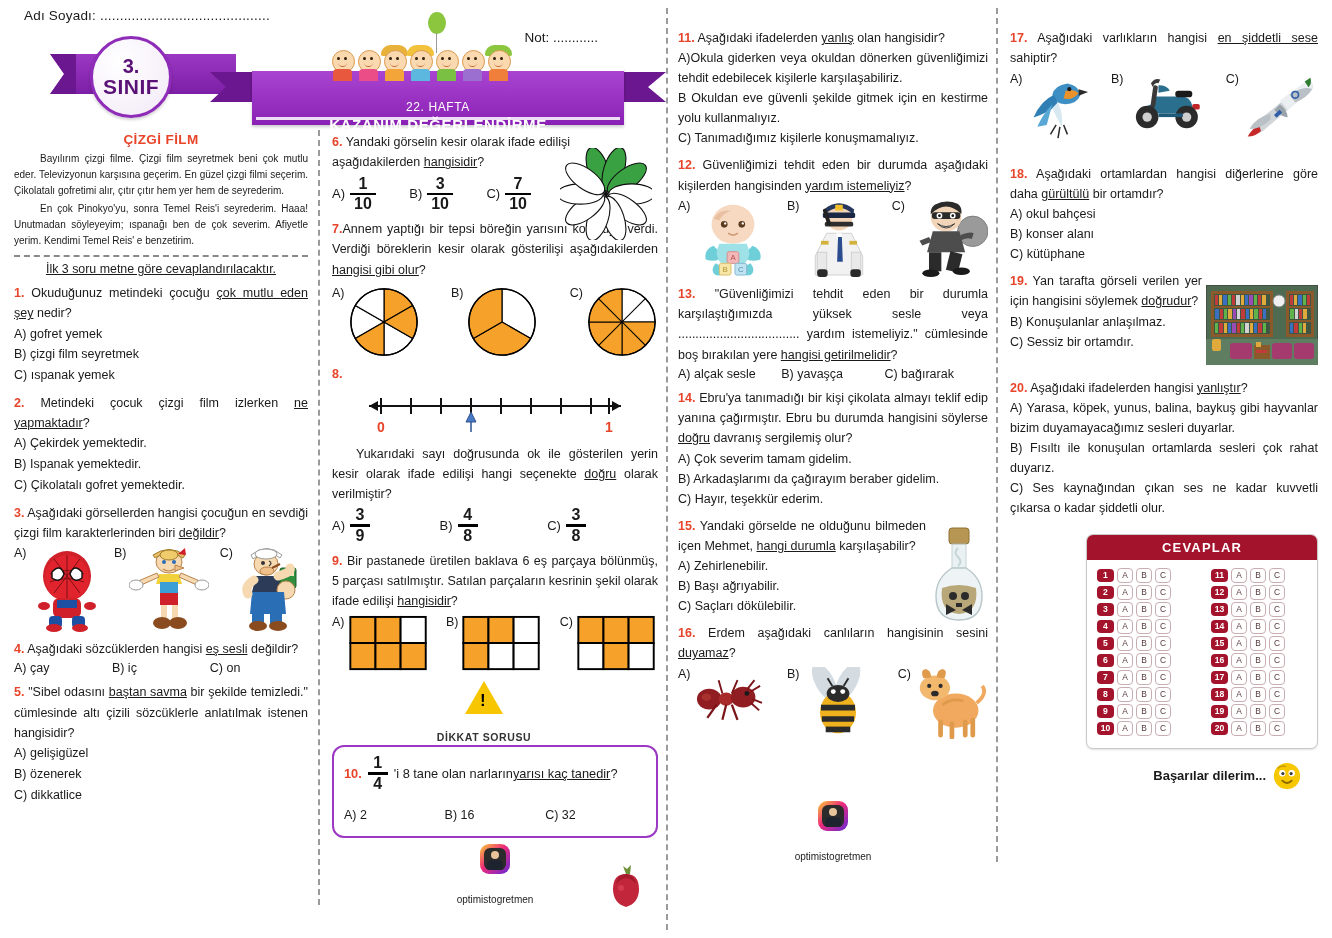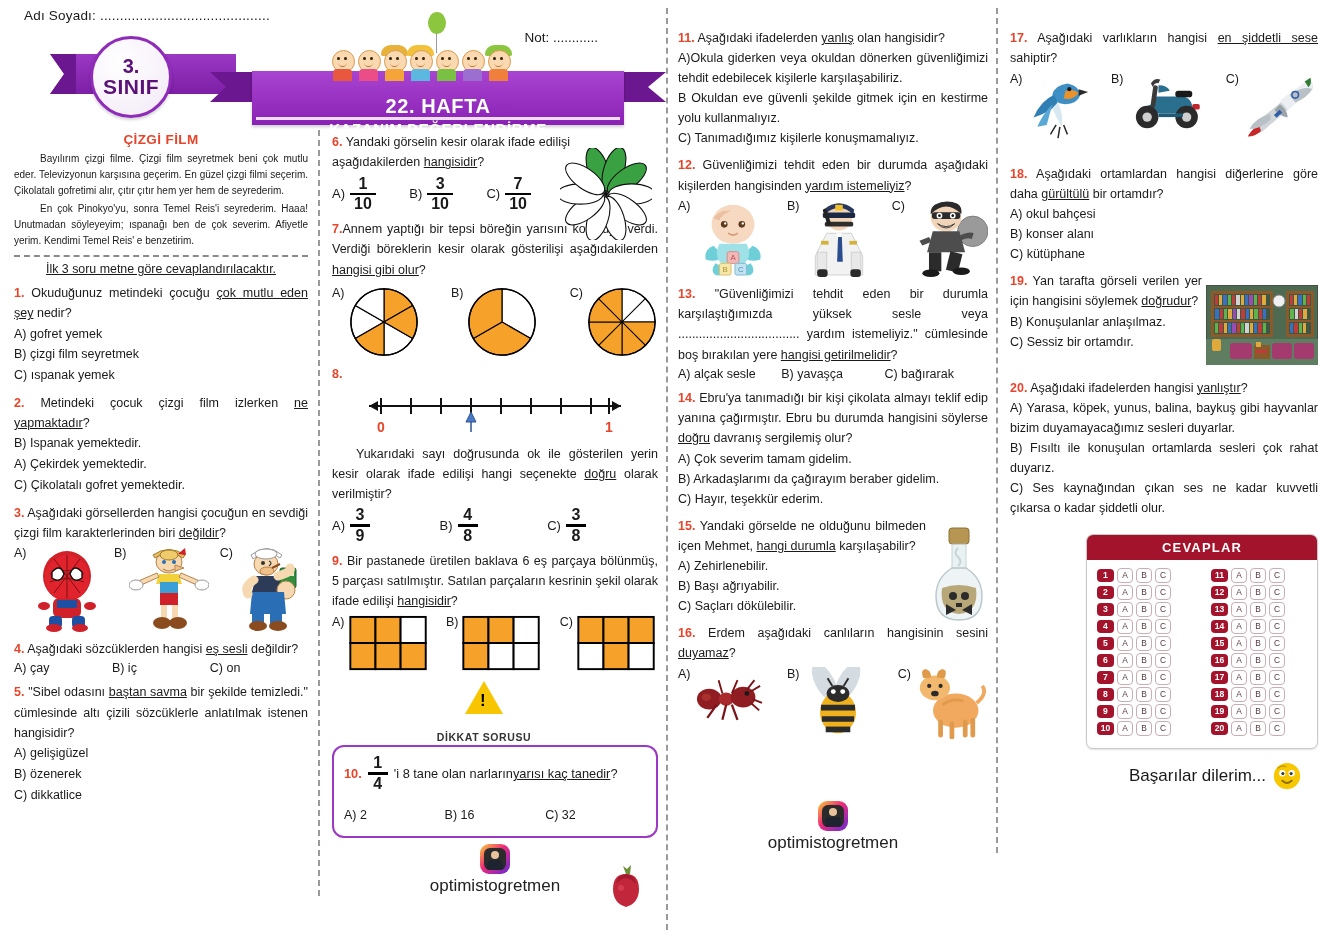--- a/index.html
+++ b/index.html
@@ -39,21 +39,21 @@
   .kid .eye{position:absolute;top:9px;width:2.6px;height:3.4px;border-radius:50%;background:#3a2a14;}
   .kid .eyeL{left:7px;} .kid .eyeR{left:14px;}
   .kid .mouth{position:absolute;left:8px;top:13px;width:9px;height:5px;border-bottom:1.8px solid #c0703a;border-radius:0 0 9px 9px;}
   .kid .body{position:absolute;left:3px;top:21px;width:19px;height:12px;border-radius:4px 4px 0 0;}
   .hat{position:absolute;left:-1px;top:-3px;width:27px;height:11px;border-radius:11px 11px 2px 2px;}
   .balloon{position:absolute;left:176px;top:-26px;width:18px;height:22px;border-radius:50%;background:#8cc63f;z-index:3;}
   .balloon:after{content:"";position:absolute;left:8px;top:21px;width:1px;height:20px;background:#9a9a9a;}
   .banbody{position:absolute;left:0;top:30px;width:372px;height:54px;background:linear-gradient(180deg,#a944d1,#8a21b5);
      border-top:3px solid #ffffff;box-shadow:0 2px 3px rgba(0,0,0,.2);display:flex;flex-direction:column;
      align-items:center;justify-content:center;color:#fff;}
-  .banbody .l1{font-size:20px;font-weight:bold;letter-spacing:.6px;margin-top:36px;}
+  .banbody .l1{font-size:12px;font-weight:normal;letter-spacing:.6px;margin-top:36px;}
   .banbody .l2{font-size:15px;font-weight:bold;letter-spacing:.6px;margin-top:2px;}
   .banbody:after{content:"";position:absolute;left:4px;right:4px;bottom:5px;height:3px;background:rgba(255,255,255,.85);}
   .wingL{position:absolute;left:-42px;top:34px;width:46px;height:30px;background:#6b178f;
      clip-path:polygon(0 0,46px 0,46px 30px,0 30px,16px 15px);}
   .wingR{position:absolute;right:-42px;top:34px;width:46px;height:30px;background:#6b178f;
      clip-path:polygon(0 0,46px 0,46px 30px,0 30px);}
   .wingR:after{content:"";position:absolute;right:0;top:0;width:18px;height:30px;background:#fff;
      clip-path:polygon(18px 0,18px 30px,0 15px);}
 
   
@@ -96,37 +96,37 @@
   .ansbox{width:230px;margin:16px 0 0 auto;border:1px solid #c9c9c9;border-radius:7px;overflow:hidden;background:#fff;
     box-shadow:0 1px 2px rgba(0,0,0,.12);}
   .anshead{background:#a4132c;color:#fff;text-align:center;font-weight:bold;font-size:13px;letter-spacing:1.2px;padding:5px 0;}
   .ansgrid{display:flex;padding:8px 10px 10px;gap:18px;}
   .anscol{flex:1;}
   .ansrow{display:flex;align-items:center;gap:3px;margin-bottom:2px;}
   .qnum{width:17px;height:13px;border-radius:4px;background:#a4132c;color:#fff;font-size:8.6px;font-weight:bold;
      display:flex;align-items:center;justify-content:center;}
   .bub{width:14px;height:13px;border-radius:4px;border:1px solid #c8aeb3;color:#55383c;font-size:8.4px;
      display:flex;align-items:center;justify-content:center;background:#fff;}
-  .wish{display:flex;align-items:center;justify-content:flex-end;gap:6px;margin:12px 16px 0 0;font-size:17px;}
+  .wish{display:flex;align-items:center;justify-content:flex-end;gap:6px;margin:12px 16px 0 0;font-size:13px;font-weight:bold;}
 
   
   .dikkat-wrap{margin-top:8px;position:relative;}
   .warnrow{display:flex;justify-content:flex-end;align-items:center;flex-direction:column;margin-right:22px;gap:16px;}
   .warn-tri{width:0;height:0;border-left:19px solid transparent;border-right:19px solid transparent;border-bottom:33px solid #f7c600;position:relative;}
   .warn-tri:after{content:"!";position:absolute;left:-4px;top:10px;font-size:17px;font-weight:bold;color:#000;}
   .dikkat-label{font-size:10.5px;font-weight:bold;letter-spacing:.6px;color:#333;margin-top:1px;}
   .dikkatbox{border:2px solid #9b38c4;border-radius:12px;padding:8px 10px 14px;margin-top:2px;}
 
   .footer{display:flex;flex-direction:column;align-items:center;margin-top:6px;}
   .iglogo{width:30px;height:30px;border-radius:9px;background:linear-gradient(135deg,#f9ce34,#ee2a7b 45%,#6228d7);
      display:flex;align-items:center;justify-content:center;}
   .iginner{width:22px;height:22px;border-radius:6px;background:#2b2b2b;position:relative;overflow:hidden;}
   .iginner:before{content:"";position:absolute;left:7px;top:3px;width:8px;height:8px;border-radius:50%;background:#e8c49a;}
   .iginner:after{content:"";position:absolute;left:3px;top:12px;width:16px;height:11px;border-radius:5px 5px 0 0;background:#1d2430;}
-  .ighandle{font-size:17px;margin-top:2px;color:#222;}
+  .ighandle{font-size:10px;margin-top:20px;color:#222;}
 
   .nlwrap{margin:2px 0 4px;}
   .sectxt{font-size:12.5px;line-height:1.6;text-align:justify;}
 </style>
 </head>
 <body>
 
 <div class="page">
 
   <div class="sheet sheet-left">
@@ -224,22 +224,22 @@
           <span>Okuduğunuz metindeki çocuğu </span><span class="u">çok mutlu eden şey</span><span> nedir?</span>
         </p>
         <div class="opt">A) gofret yemek</div>
         <div class="opt">B) çizgi film seyretmek</div>
         <div class="opt">C) ıspanak yemek</div>
 
         <p class="q">
           <span class="qn">2.</span>
           <span>Metindeki çocuk çizgi film izlerken </span><span class="u">ne yapmaktadır</span><span>?</span>
         </p>
+        <div class="opt">A) Çekirdek yemektedir.</div>
         <div class="opt">B) Ispanak yemektedir.</div>
-        <div class="opt">A) Çekirdek yemektedir.</div>
         <div class="opt">C) Çikolatalı gofret yemektedir.</div>
 
         <p class="q">
           <span class="qn">3.</span>
           <span>Aşağıdaki görsellerden hangisi çocuğun en sevdiği çizgi film karakterlerinden biri </span><span class="u">değildir</span><span>?</span>
         </p>
         <div class="imgrow">
           <div class="imgcell">
             <span class="lbl">A)</span>
             <svg class="art" width="74" height="86" viewBox="0 0 74 86">

